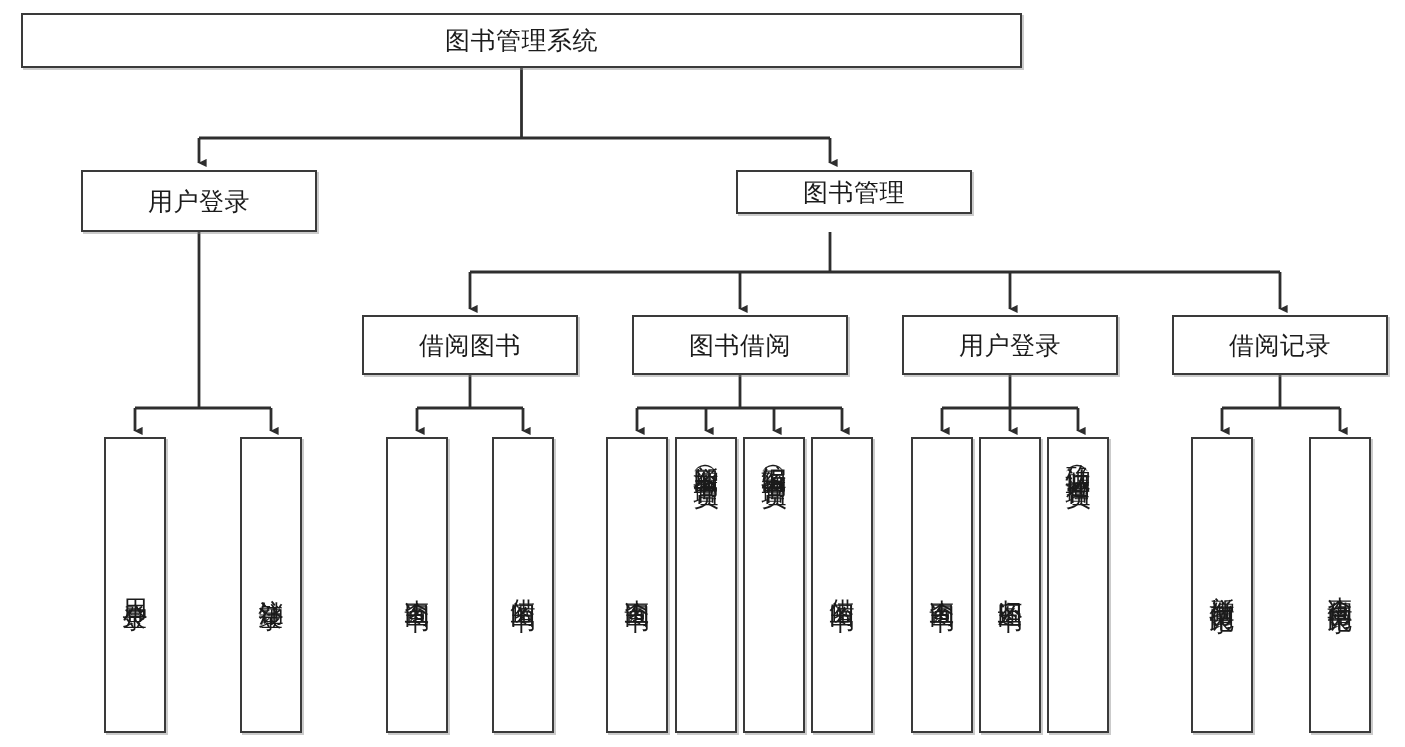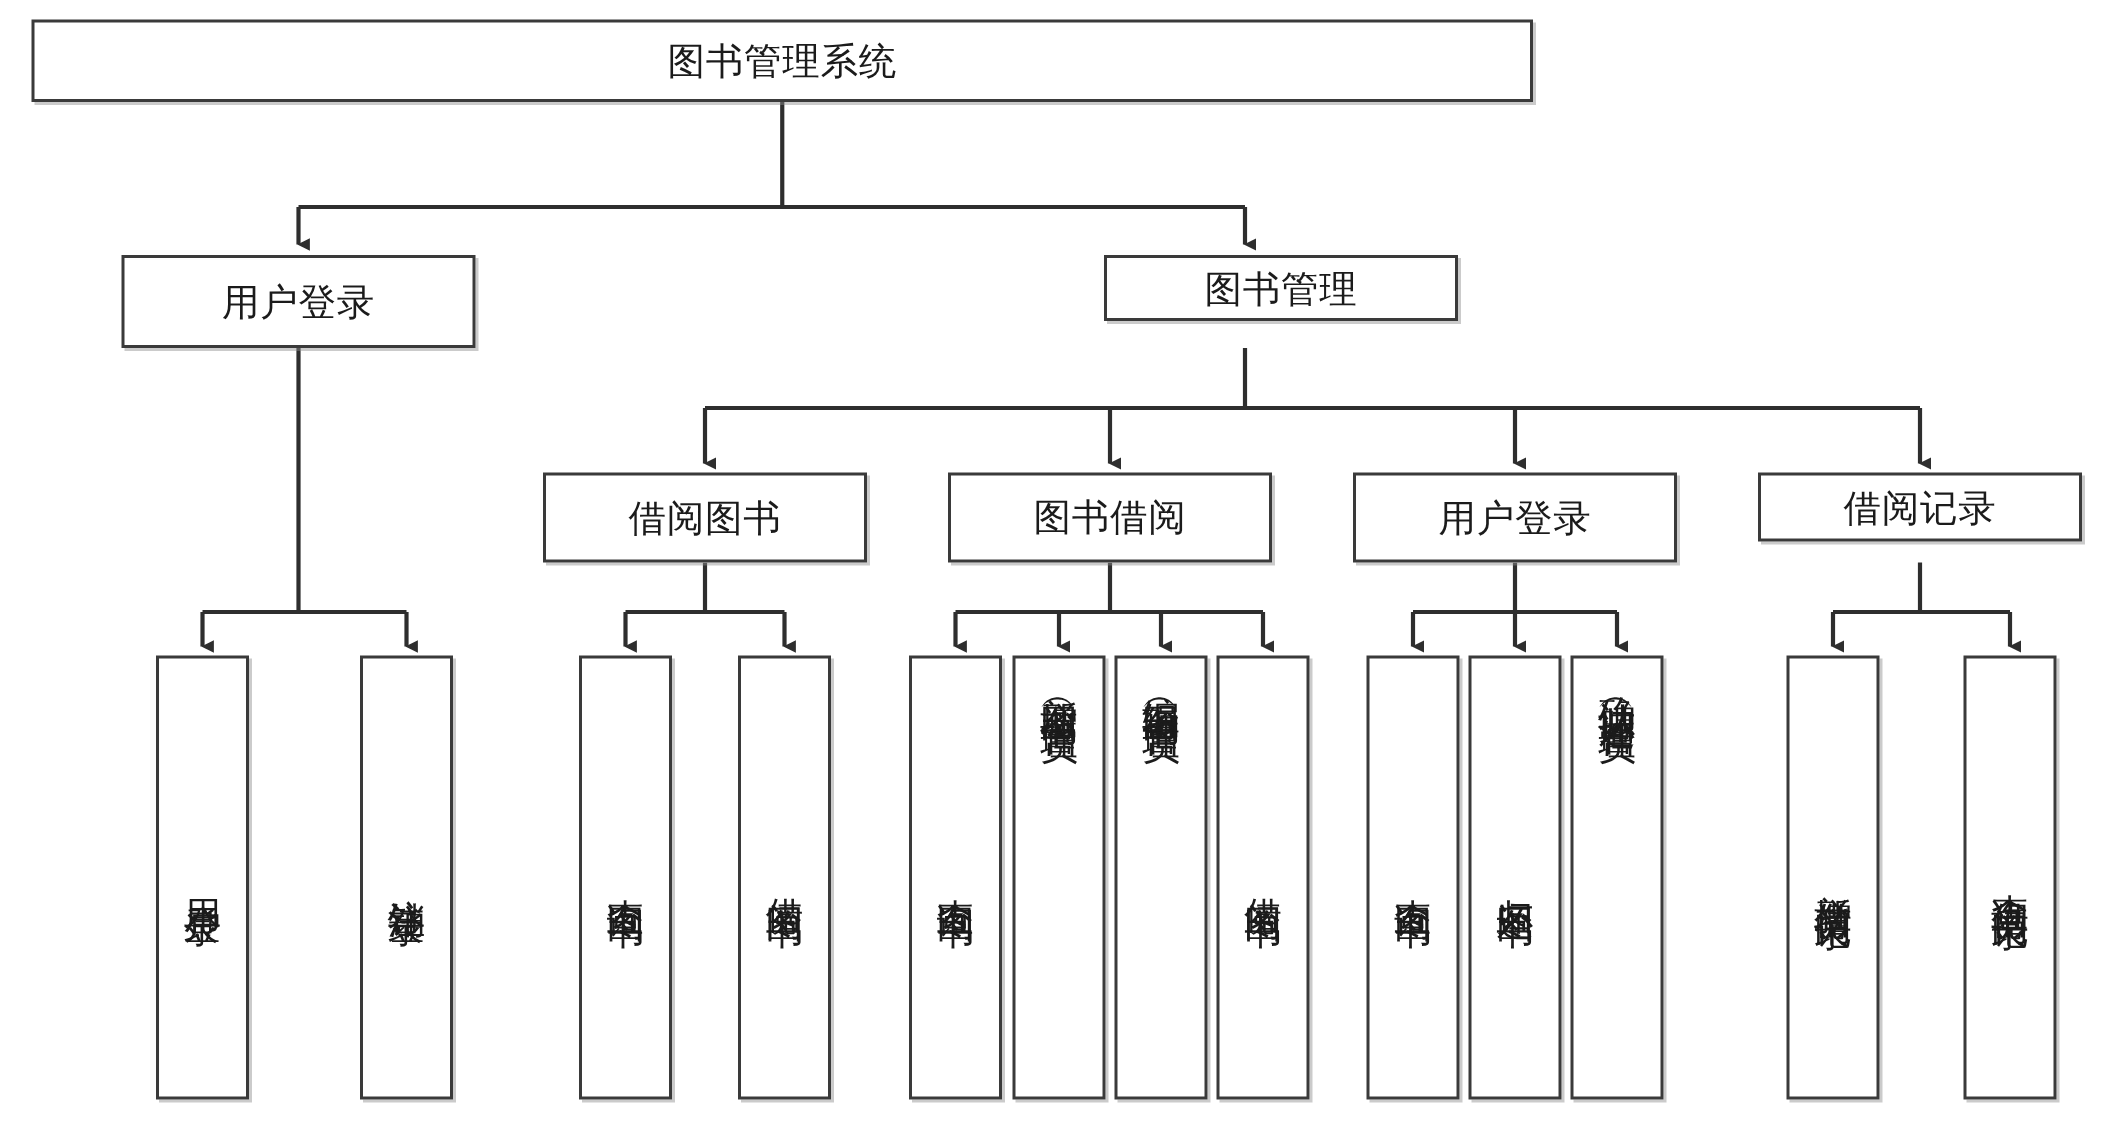--- a/index.html
+++ b/index.html
@@ -145,21 +145,21 @@
 
   <div class="node horizontal" style="left:362px; top:315px; width:216px; height:60px;">
     <span class="node-label">借阅图书</span>
   </div>
   <div class="node horizontal" style="left:632px; top:315px; width:216px; height:60px;font-family:Liberation Serif, serif;">
     <span class="node-label">图书借阅</span>
   </div>
   <div class="node horizontal" style="left:902px; top:315px; width:216px; height:60px;">
     <span class="node-label">用户登录</span>
   </div>
-  <div class="node horizontal" style="left:1172px; top:315px; width:216px; height:46px;">
+  <div class="node horizontal" style="left:1172px; top:315px; width:216px; height:60px;">
     <span class="node-label">借阅记录</span>
   </div>
 
   <div class="node vertical center" style="left:104px; top:437px; width:62px; height:296px;">
     <span class="node-label">用户登录</span>
   </div>
   <div class="node vertical center" style="left:240px; top:437px; width:62px; height:296px;">
     <span class="node-label">注销登录</span>
   </div>
 

